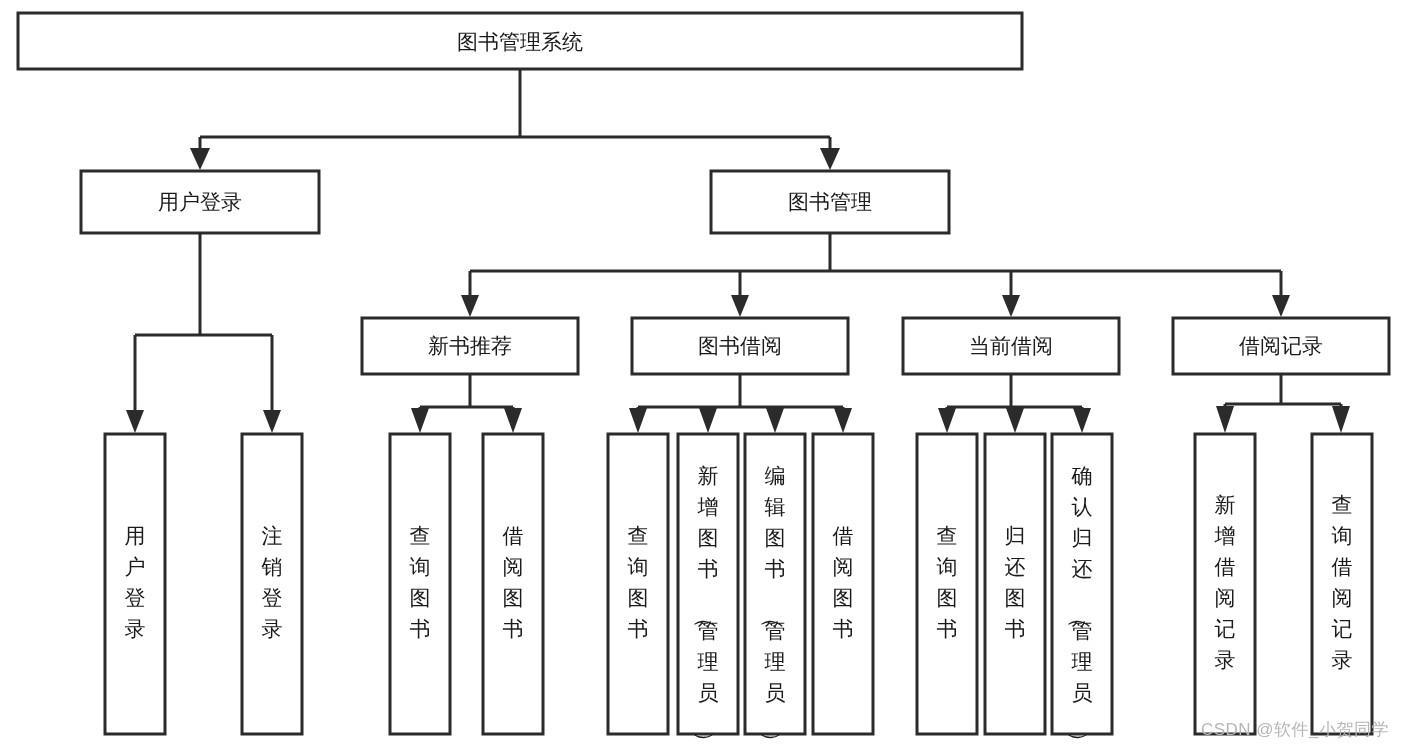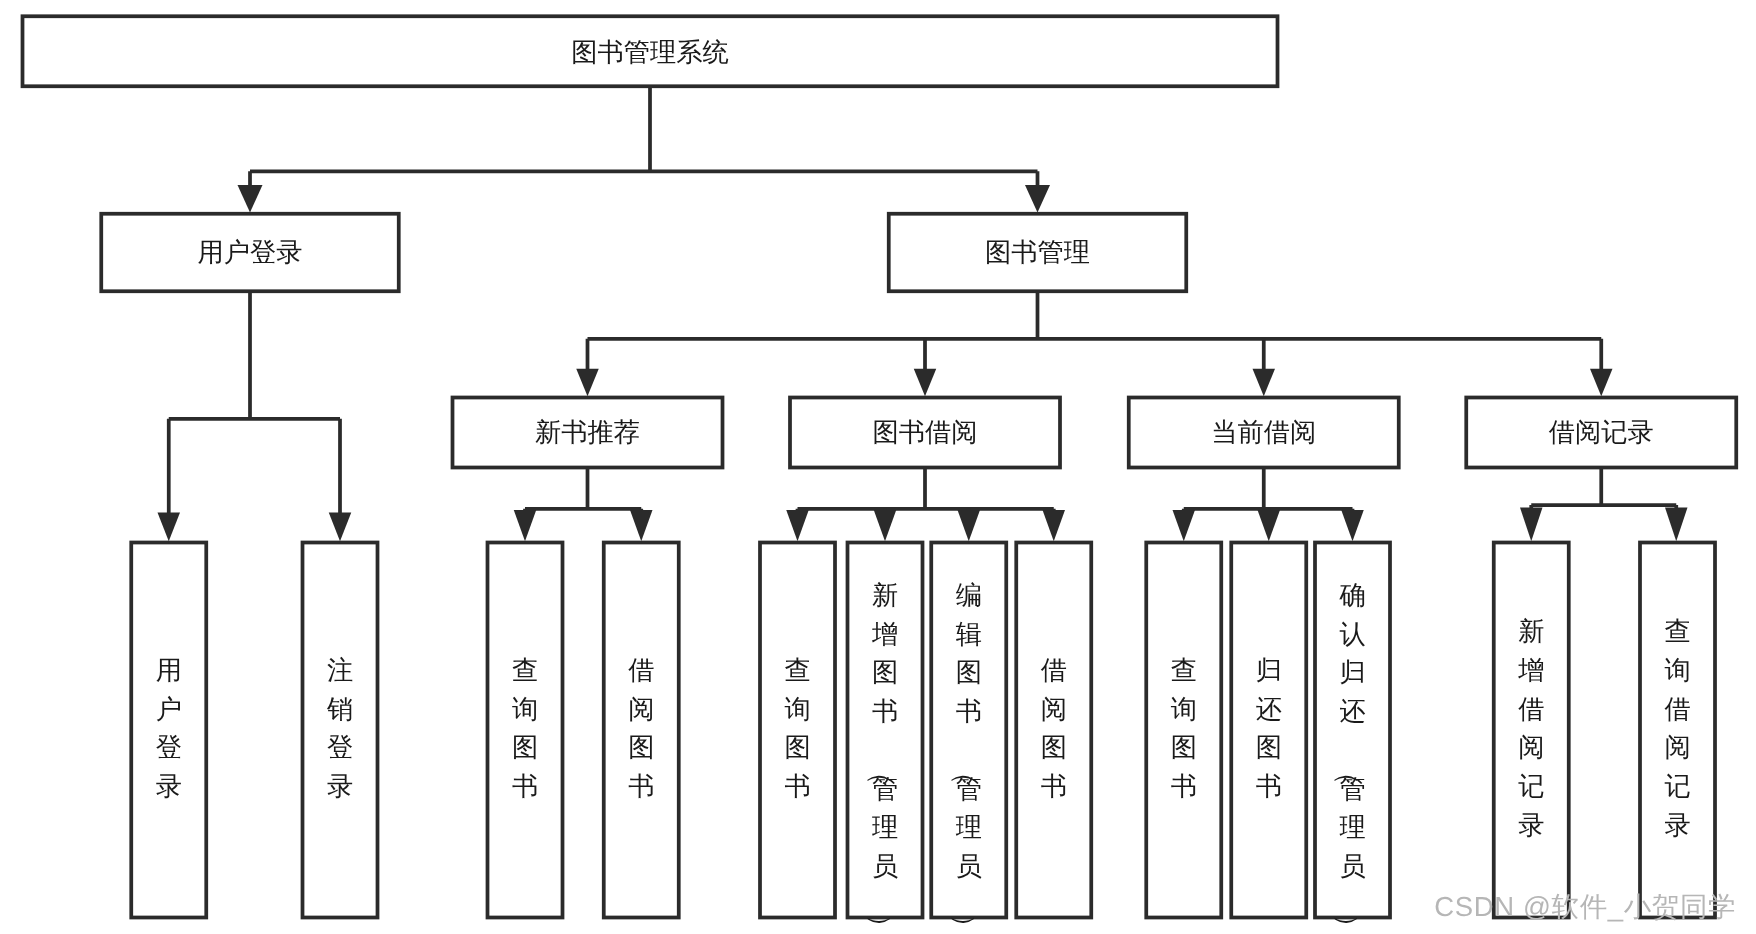--- a/index.html
+++ b/index.html
@@ -45,21 +45,21 @@
     font-family: "Liberation Sans", "DejaVu Sans", sans-serif;
     font-size: 21px;
     fill: #1a1a1a;
     text-anchor: middle;
   }
   .watermark {
     position: absolute;
     right: 16px;
     bottom: 6px;
     font-family: "Liberation Sans", "DejaVu Sans", sans-serif;
-    font-size: 22px;
+    font-size: 17px;
     color: #b6b6b6;
     letter-spacing: 0.5px;
     white-space: nowrap;
     pointer-events: none;
   }
 </style>
 </head>
 <body>
 
 <svg id="diagram" viewBox="0 0 1405 747" xmlns="http://www.w3.org/2000/svg">

